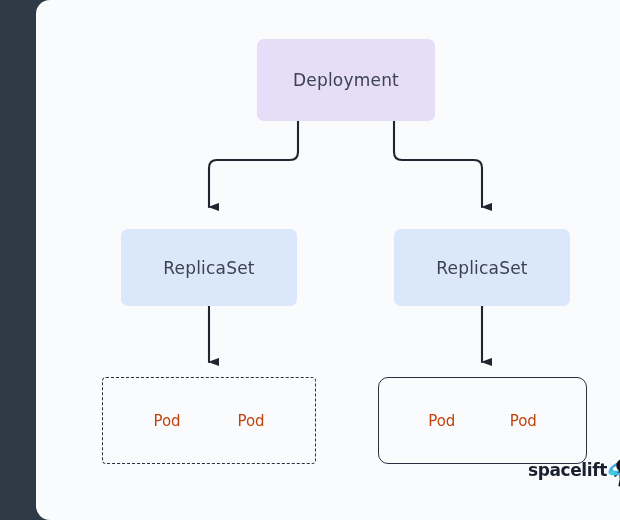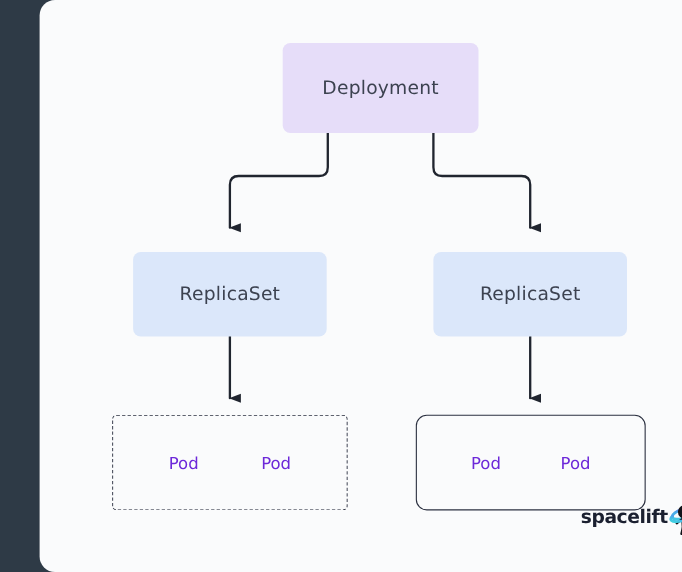--- a/index.html
+++ b/index.html
@@ -86,21 +86,21 @@
     width: 100%;
     height: 100%;
     display: flex;
     align-items: center;
     justify-content: space-around;
     padding: 0 22px;
     box-sizing: border-box;
   }
   .pod-label {
     font-size: 15px;
-    color: #6d28d9;
+    color: #c2410c;
   }
   #spacelift-logo {
     position: absolute;
     left: 492px;
     top: 460px;
     width: 112px;
     height: 38px;
     display: flex;
     align-items: flex-start;
     gap: 1px;

